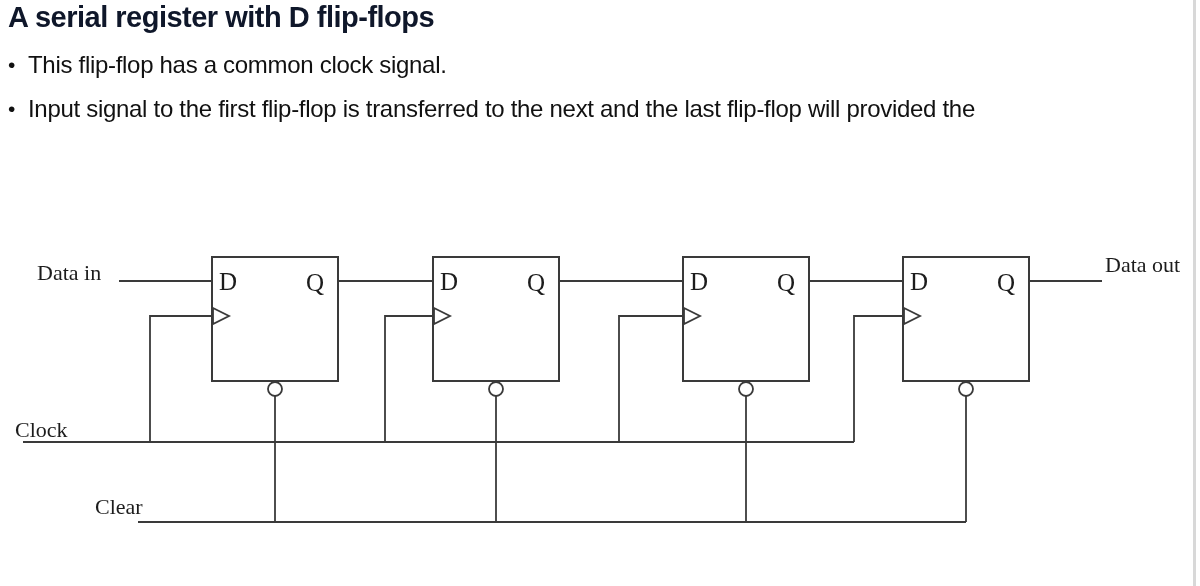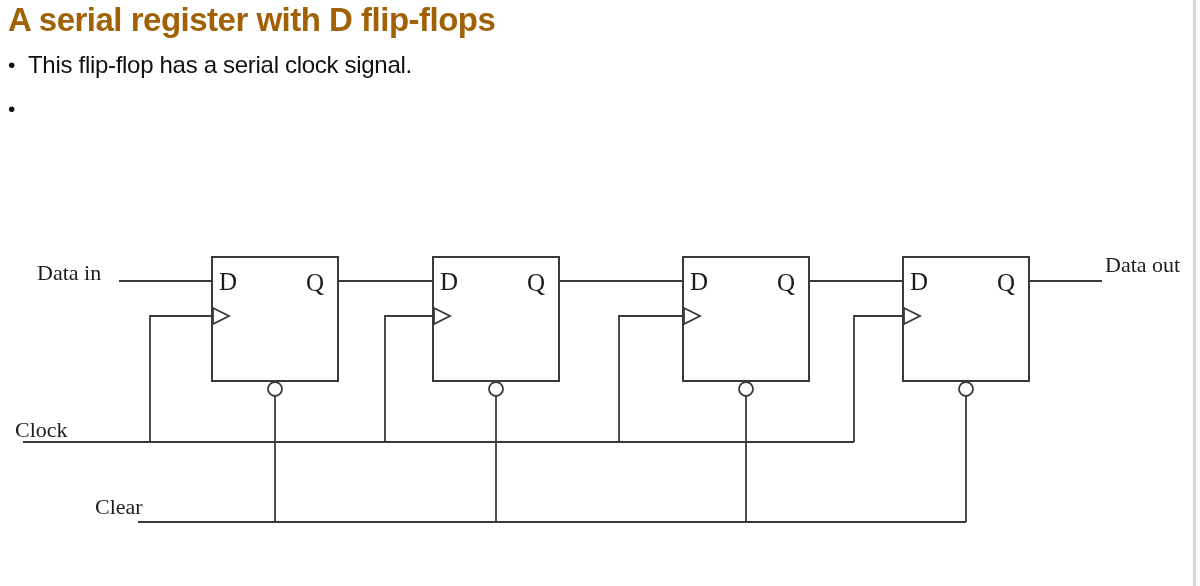--- a/index.html
+++ b/index.html
@@ -2,21 +2,21 @@
 <html><head>
 <meta charset="utf-8">
 <style>
   html,body{margin:0;padding:0;}
   body{
     width:1200px;height:586px;position:relative;overflow:hidden;
     background:#ffffff;font-family:"Liberation Sans",sans-serif;
   }
   .slide-title{
     position:absolute;left:8px;top:1px;
-    font-size:33px;font-weight:bold;letter-spacing:-0.5px;color:#a16207;
+    font-size:29px;font-weight:bold;letter-spacing:-0.5px;color:#0f172a;
     white-space:nowrap;
   }
   .bullet-list{position:absolute;left:8px;top:50px;width:1178px;}
   .bullet-item{display:flex;align-items:flex-start;margin-bottom:15px;}
   .bullet-marker{
     width:20px;flex:0 0 20px;font-size:21px;line-height:29px;color:#111111;
   }
   .bullet-text{font-size:24px;letter-spacing:-0.3px;line-height:29px;color:#111111;}
   .bullet-line{display:block;white-space:nowrap;}
   .circuit-svg{position:absolute;left:0;top:0;width:1200px;height:586px;}
@@ -26,26 +26,27 @@
 </style>
 </head>
 <body>
 
 <div class="slide-title">A serial register with D flip-flops</div>
 
 <div class="bullet-list">
   <div class="bullet-item">
     <span class="bullet-marker">•</span>
     <span class="bullet-text">
-      <span class="bullet-line">This flip-flop has a serial clock signal.</span>
+      <span class="bullet-line">This flip-flop has a common clock signal.</span>
     </span>
   </div>
   <div class="bullet-item">
     <span class="bullet-marker">•</span>
     <span class="bullet-text">
+      <span class="bullet-line">Input signal to the first flip-flop is transferred to the next and the last flip-flop will provided the</span>
     </span>
   </div>
 </div>
 
 <svg class="circuit-svg" viewBox="0 0 1200 586" xmlns="http://www.w3.org/2000/svg">
 
   <line x1="1194.5" y1="0" x2="1194.5" y2="586" stroke-width="3" stroke="#d8d8d8"></line>
 
   <g fill="none" stroke-width="1.8" stroke="#3a3a3a">
 

